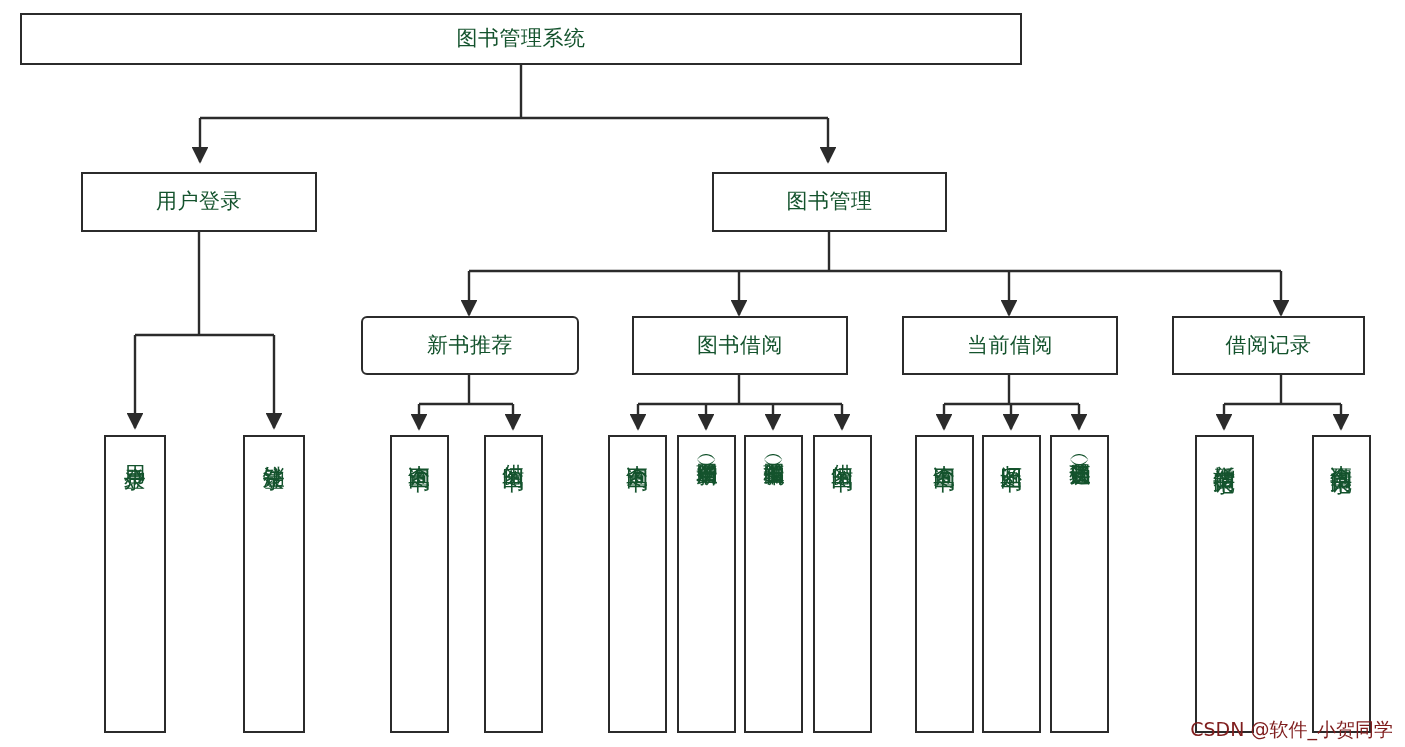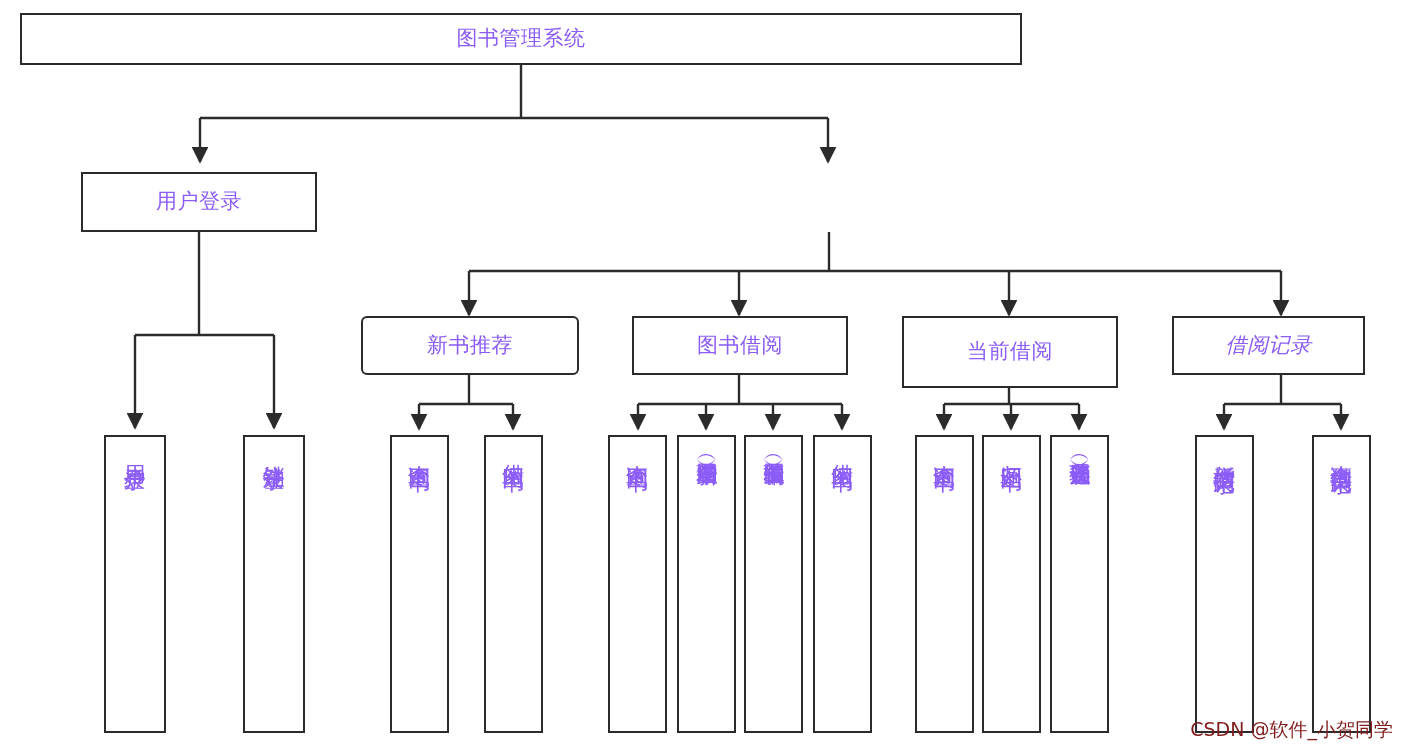--- a/index.html
+++ b/index.html
@@ -30,21 +30,21 @@
     position: absolute;
     box-sizing: border-box;
     background: #ffffff;
     border: 2.4px solid #2b2b2b;
     display: flex;
     align-items: center;
     justify-content: center;
     z-index: 2;
   }
   .node .label {
-    color: #8b5cf6;
+    color: #14532d;
     letter-spacing: 0.5px;
     white-space: nowrap;
     text-align: left;
   }
   .node.horiz .label {
     font-size: 21px;
     line-height: 1.1;
   }
   
   .node.vert {
@@ -130,31 +130,34 @@
     </g>
   </svg>
 
   <div class="node horiz" style="left:20px; top:13px; width:1002px; height:52px;">
     <span class="label">图书管理系统</span>
   </div>
 
   <div class="node horiz" style="left:81px; top:172px; width:236px; height:60px;">
     <span class="label">用户登录</span>
   </div>
+  <div class="node horiz" style="left:712px; top:172px; width:235px; height:60px;">
+    <span class="label">图书管理</span>
+  </div>
 
   <div class="node horiz" style="left:361px; top:316px; width:218px; height:59px;border-radius:6px;">
     <span class="label">新书推荐</span>
   </div>
   <div class="node horiz" style="left:632px; top:316px; width:216px; height:59px;">
     <span class="label">图书借阅</span>
   </div>
-  <div class="node horiz" style="left:902px; top:316px; width:216px; height:72px;">
+  <div class="node horiz" style="left:902px; top:316px; width:216px; height:59px;">
     <span class="label">当前借阅</span>
   </div>
-  <div class="node horiz" style="left:1172px; top:316px; width:193px; height:59px;font-style:italic;">
+  <div class="node horiz" style="left:1172px; top:316px; width:193px; height:59px;">
     <span class="label">借阅记录</span>
   </div>
 
   <div class="node vert" style="left:104px; top:435px; width:62px; height:298px;">
     <span class="label">用户登录</span>
   </div>
   <div class="node vert" style="left:243px; top:435px; width:62px; height:298px;">
     <span class="label">注销登录</span>
   </div>
 

